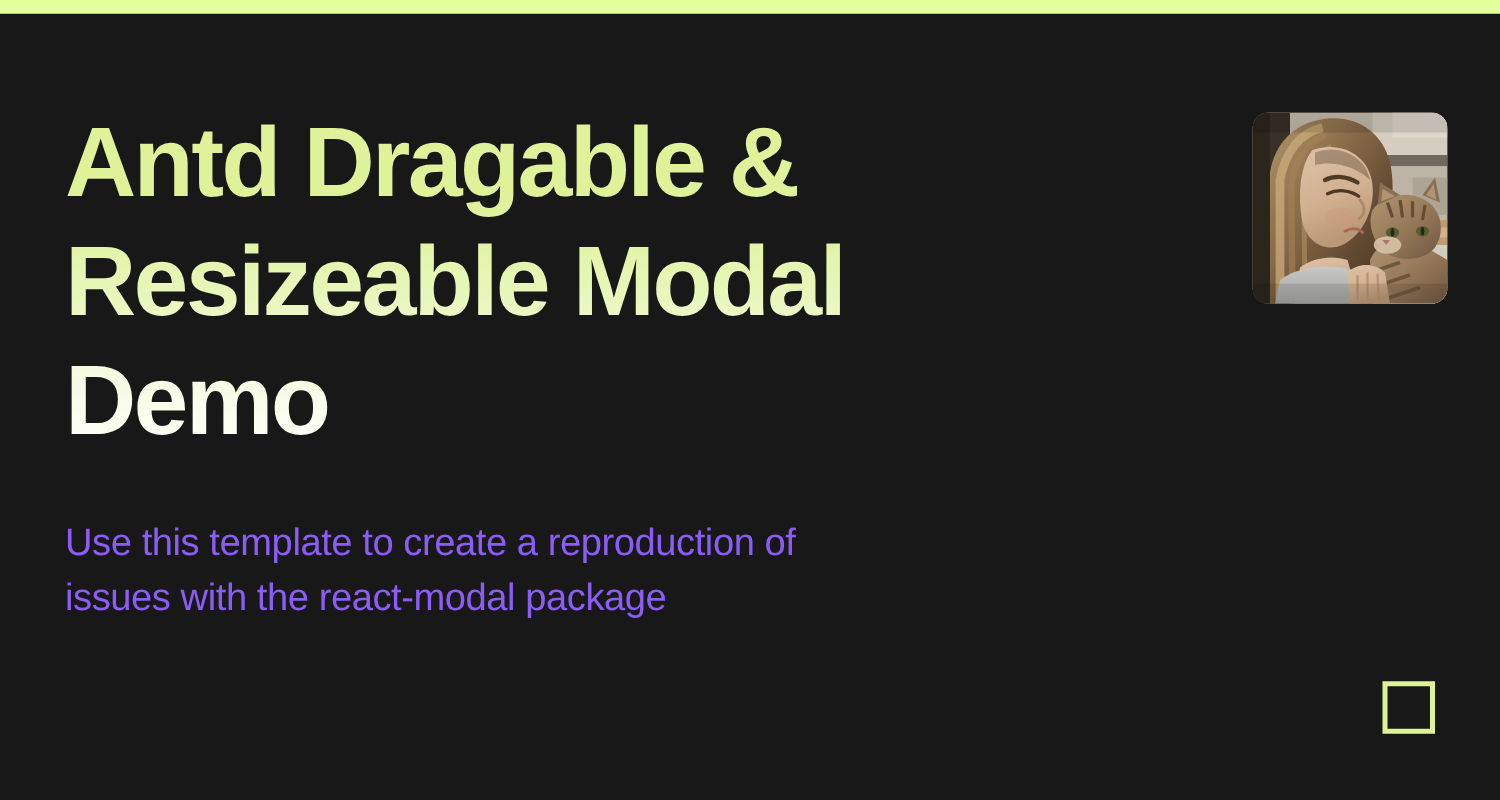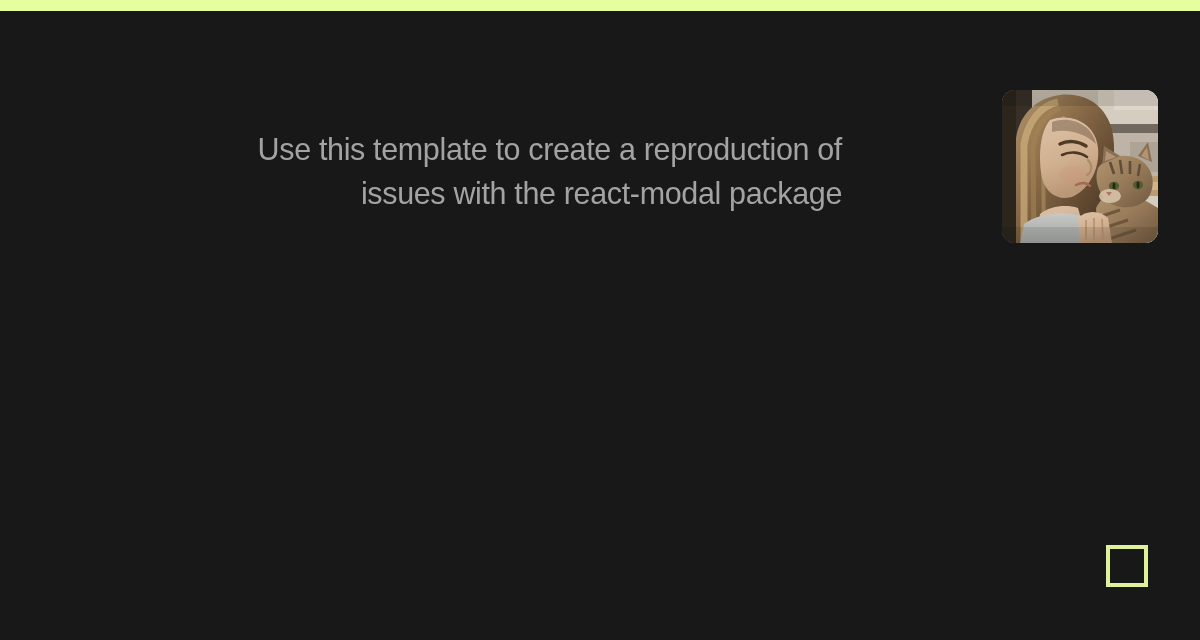--- a/index.html
+++ b/index.html
@@ -64,23 +64,22 @@
     color: transparent;
     -webkit-text-fill-color: transparent;
   }
 
   .page-subtitle {
     margin-top: 45px;
     font-size: 30.5px;
     line-height: 44px;
     font-weight: normal;
     letter-spacing: -0.35px;
-    color: #a3a3a3;
+    color: #8b5cf6;
     white-space: pre-line;
-    text-align: right;
   }
 
   
   .avatar {
     position: absolute;
     left: 1002px;
     top: 90px;
     width: 156px;
     height: 153px;
     border-radius: 13px;
@@ -101,20 +100,23 @@
   }
 </style>
 </head>
 <body>
 
 <div id="og-card">
 
   <div class="top-accent-bar"></div>
 
   <div class="content-column">
+    <h1 class="page-title">Antd Dragable &amp;
+Resizeable Modal
+Demo</h1>
     <p class="page-subtitle">Use this template to create a reproduction of
 issues with the react-modal package</p>
   </div>
 
   <div class="avatar">
     <svg viewBox="0 0 156 153" preserveAspectRatio="xMidYMid slice">
       <defs>
         <linearGradient id="wallG" x1="0" y1="0" x2="0" y2="1">
           <stop offset="0" stop-color="#cfc8bd"></stop>
           <stop offset="0.55" stop-color="#b9b1a6"></stop>

